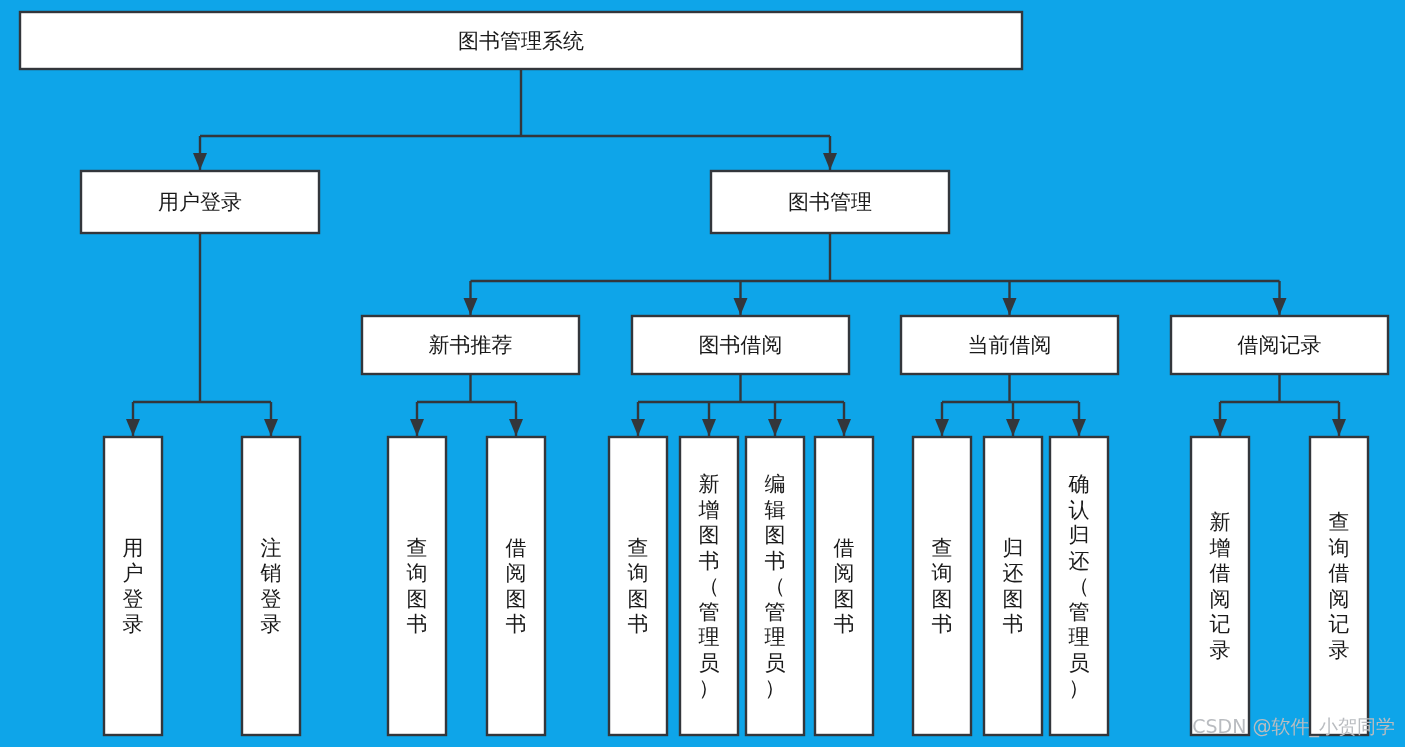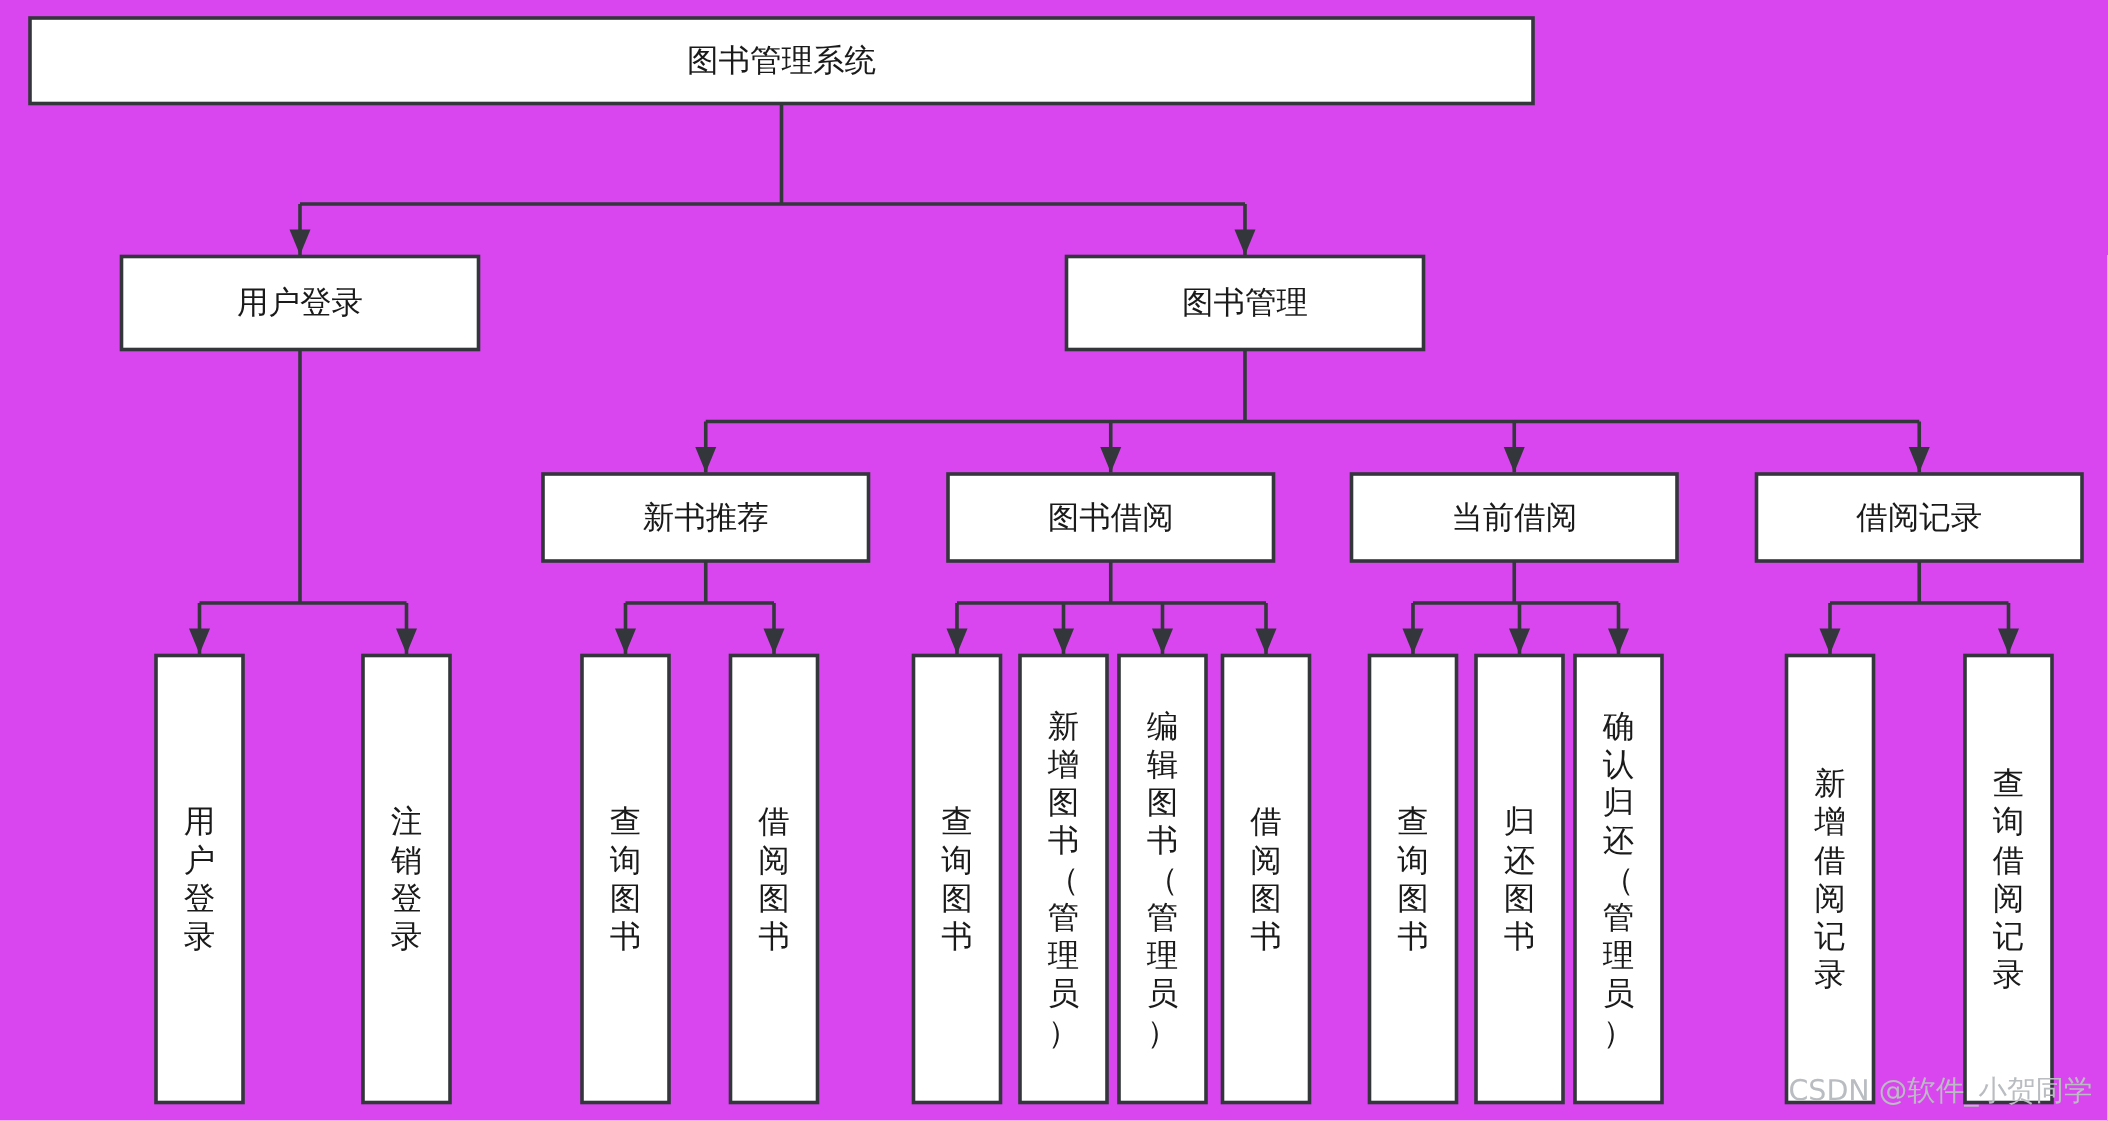--- a/index.html
+++ b/index.html
@@ -8,21 +8,21 @@
     padding: 0;
     background: #ffffff;
   }
   body {
     font-family: "DejaVu Sans", "Liberation Sans", sans-serif;
   }
   #diagram-root {
     position: relative;
     width: 1405px;
     height: 747px;
-    background: #d946ef;
+    background: #0ea5e9;
     overflow: hidden;
     text-decoration: underline;
   }
   svg.diagram-canvas {
     position: absolute;
     top: 0;
     left: 0;
     width: 1405px;
     height: 747px;
     display: block;

